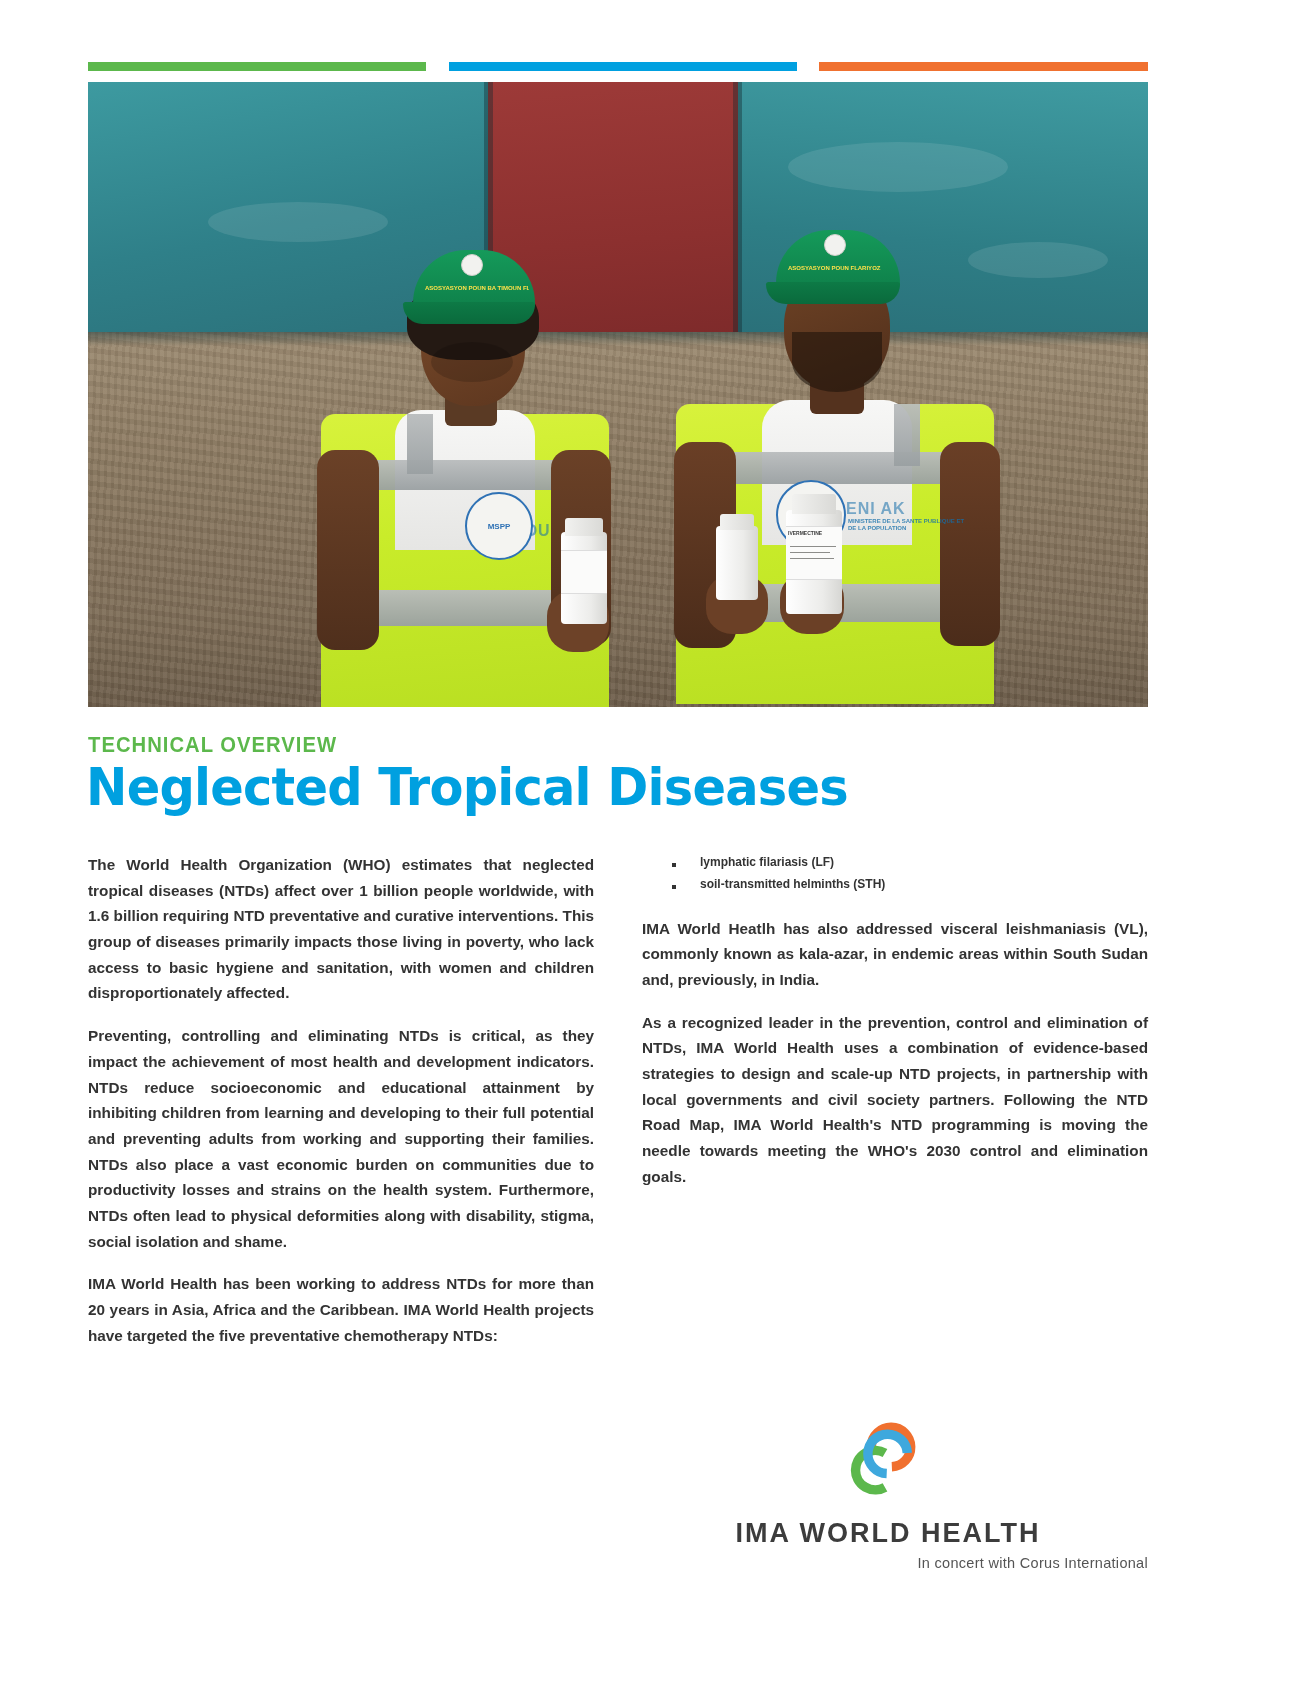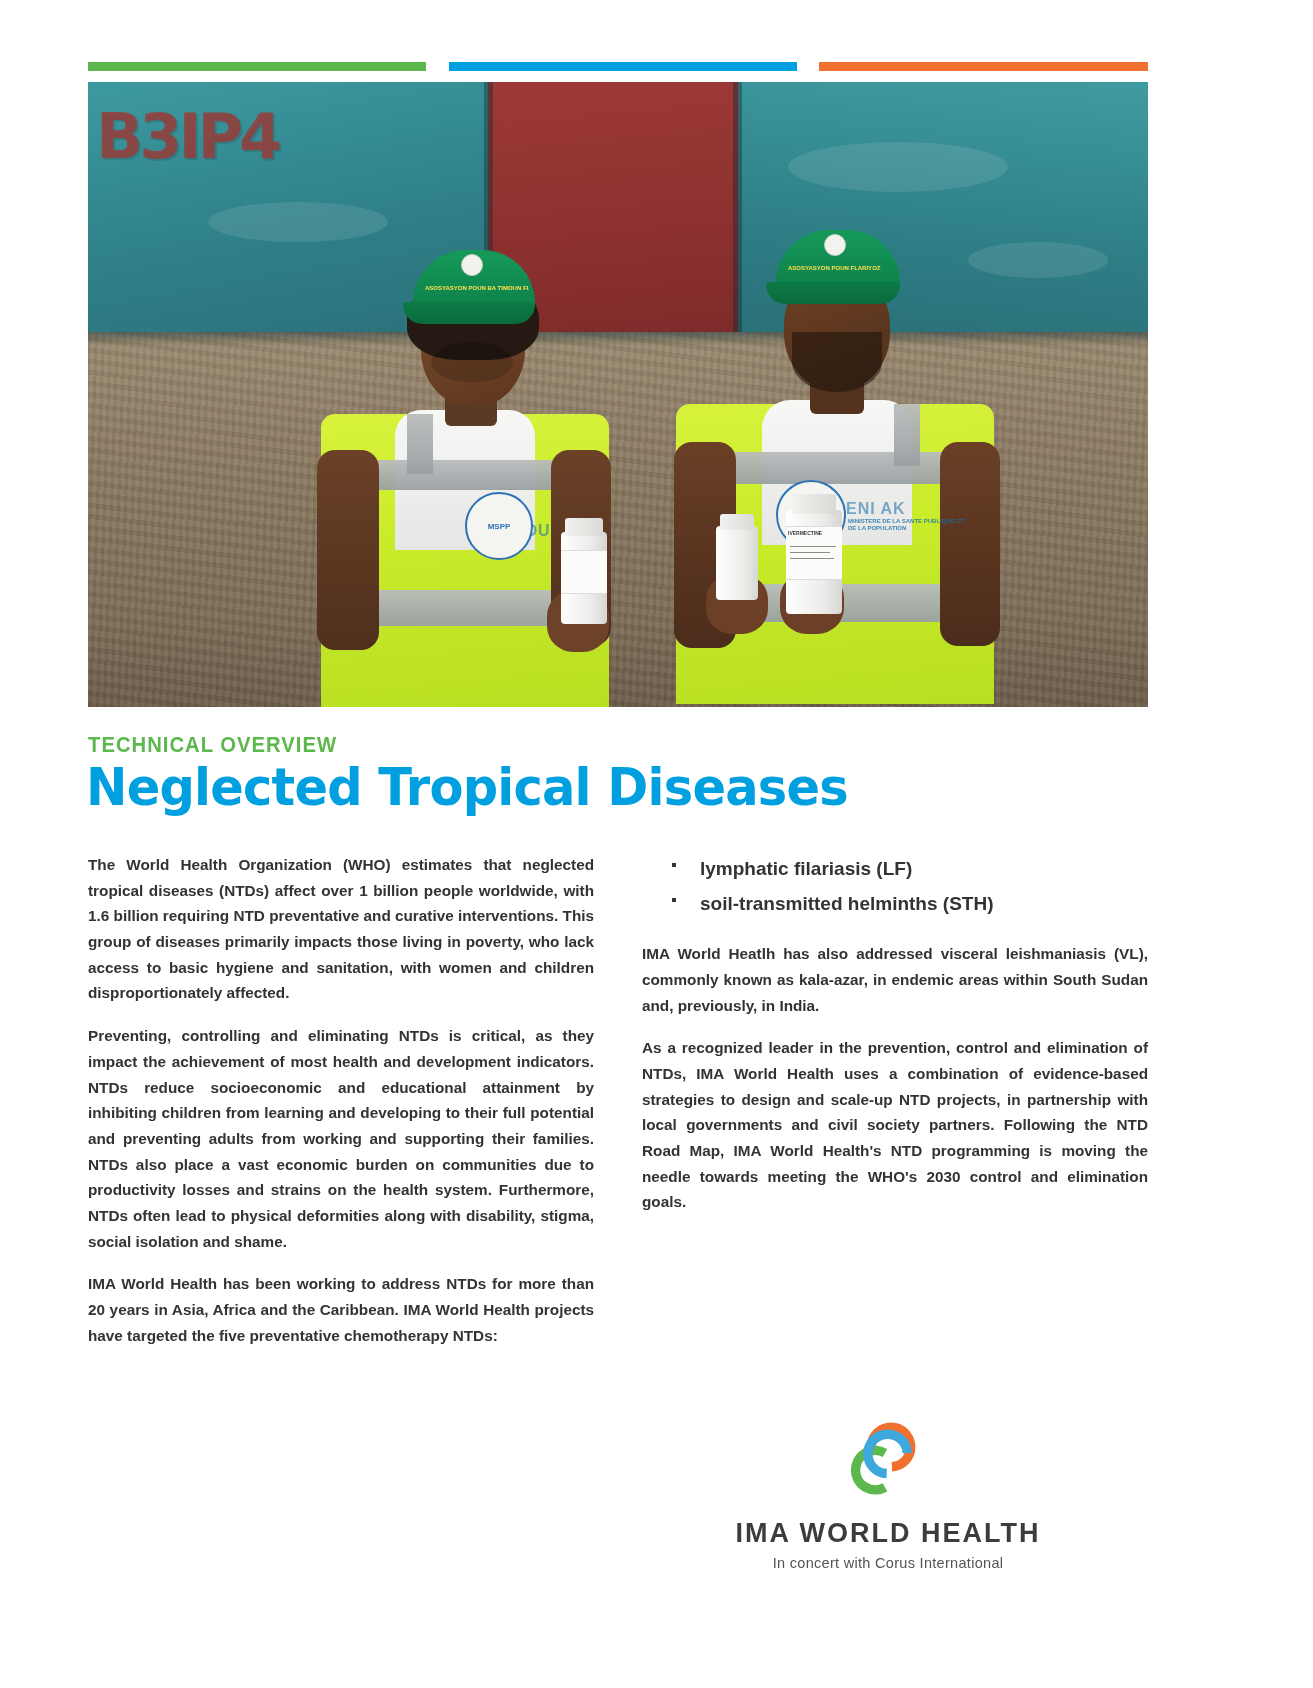--- a/index.html
+++ b/index.html
@@ -208,21 +208,21 @@
 
   ul.bullets {
     list-style: none;
     margin: 0 0 20px 0;
     padding: 0;
   }
   ul.bullets li {
     position: relative;
     padding-left: 58px;
     font-family: "Liberation Sans", sans-serif;
-    font-size: 19px;
+    font-size: 12px;
     line-height: 1.82;
     color: #333333;
     font-weight: bold;
   }
   ul.bullets li::before {
     content: "";
     position: absolute;
     left: 30px;
     top: 11px;
     width: 4px; height: 4px;
@@ -248,20 +248,21 @@
     font-weight: bold;
     letter-spacing: 2.0px;
     color: #3c3c3c;
     margin-bottom: 6px;
   }
   .logo-tag {
     font-family: "Liberation Sans", sans-serif;
     font-size: 14.5px;
     color: #545454;
     letter-spacing: .3px;
+    text-align: right;
   }
   .site-url {
     position: absolute;
     left: 628px;
     top: 1578px;
     width: 520px;
     text-align: center;
     font-family: "Liberation Sans", sans-serif;
     font-size: 18px;
     font-weight: bold;
@@ -284,21 +285,20 @@
 
   <div class="hero">
     <div class="hero-canvas">
 
       <div class="wall-teal-left"></div>
       <div class="wall-red"></div>
       <div class="wall-teal-right"></div>
       <div class="wall-seam-a"></div>
       <div class="wall-seam-b"></div>
 
-      <div class="wall-graffiti">B3IP4</div>
 
       <div class="wall-scuff" style="left:120px;top:120px;width:180px;height:40px;"></div>
       <div class="wall-scuff" style="left:700px;top:60px;width:220px;height:50px;"></div>
       <div class="wall-scuff" style="left:880px;top:160px;width:140px;height:36px;"></div>
 
       <div class="ground"></div>
       <div class="ground-edge"></div>
 
       <div class="person" style="left:215px;top:110px;width:330px;height:515px;">
 

